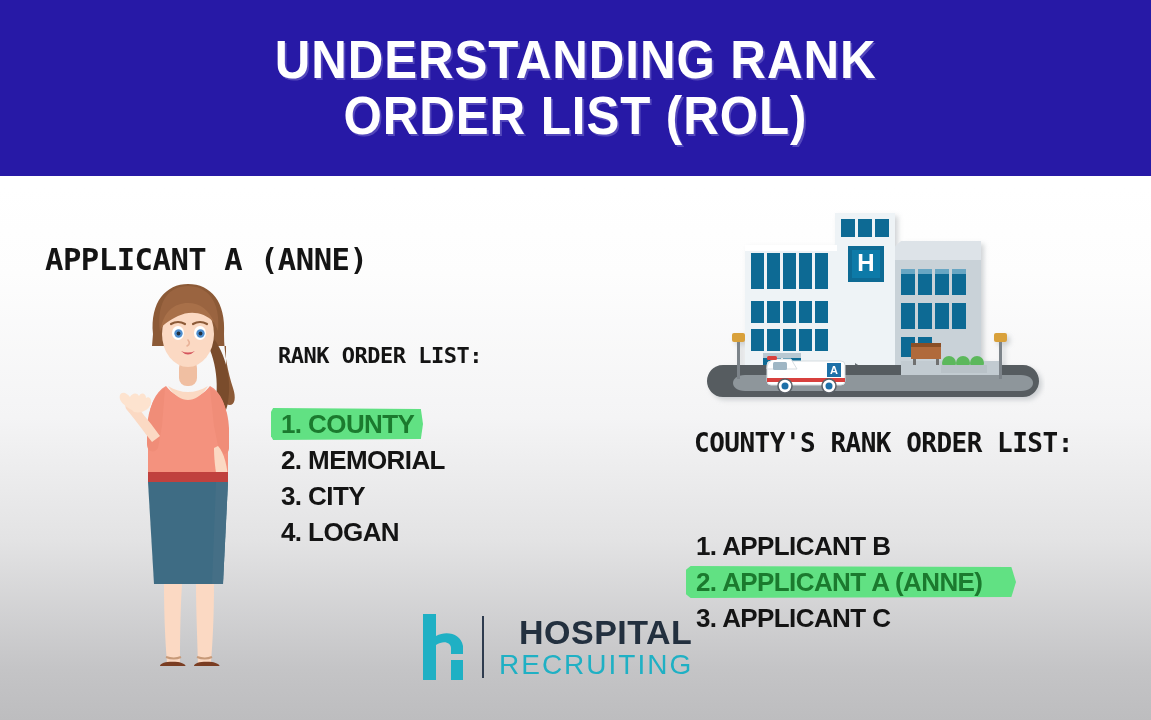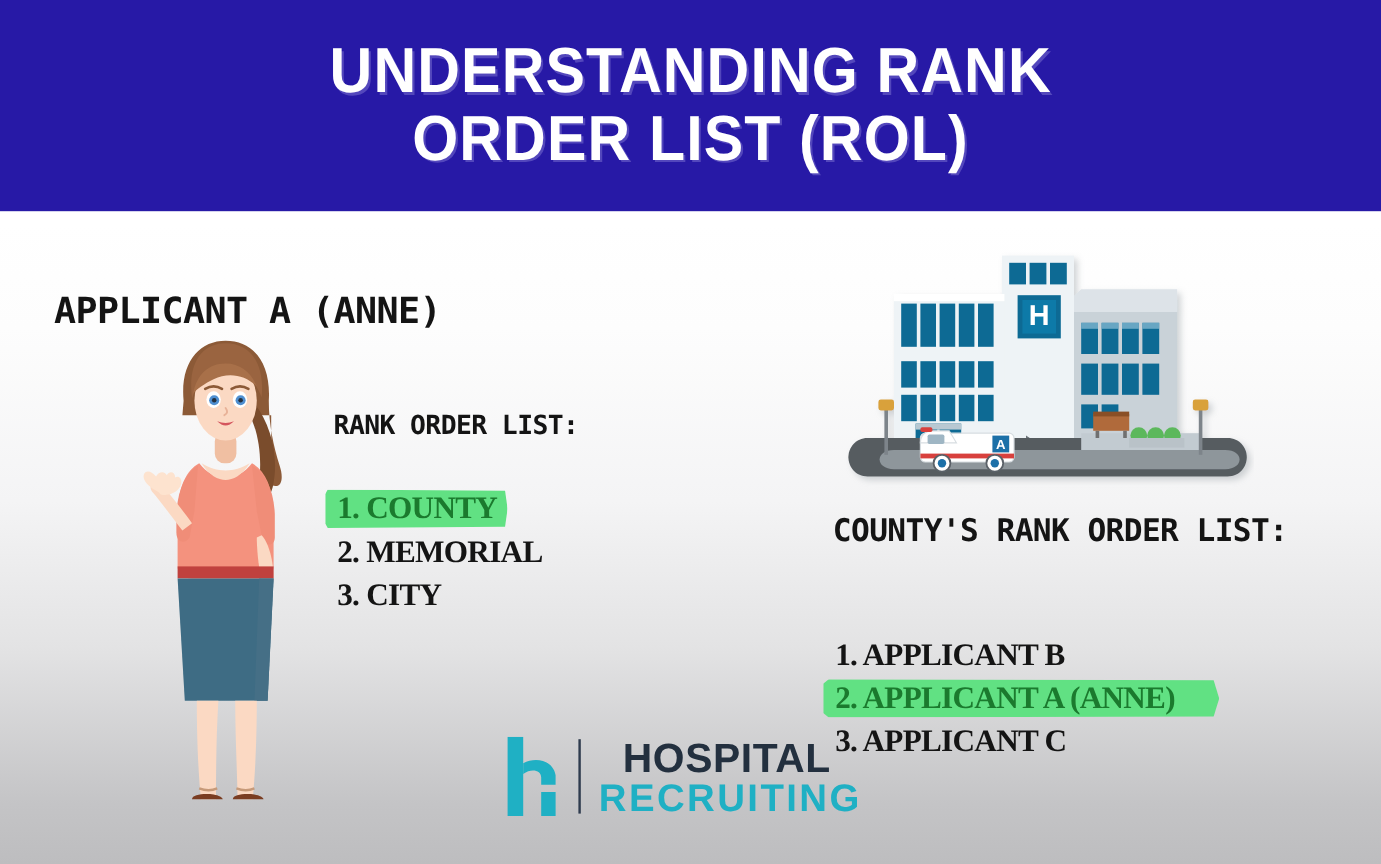--- a/index.html
+++ b/index.html
@@ -70,21 +70,21 @@
   }
   #right-rol-title {
     position:absolute; left:694px; top:428px;
     font-size:26px;
   }
   #right-list {
     position:absolute; left:692px; top:528px;
     width:400px;
   }
   .rank-item {
-    font-family:Liberation Serif, serif;
+    font-family:Liberation Sans, sans-serif;
     font-weight:bold;
     font-size:26px;
     line-height:34px;
     color:#141414;
     letter-spacing:-0.6px;
     white-space:nowrap;
     position:relative;
     display:block;
     padding:1px 0 1px 0;
   }
@@ -108,21 +108,21 @@
   .logo-mark { position:absolute; left:0; top:2px; width:48px; height:66px; }
   .logo-div { position:absolute; left:61px; top:4px; width:2px; height:62px; background:#2e3b4e; }
   .logo-txt { position:absolute; left:78px; top:2px; }
   .logo-hospital {
     font-family:"Liberation Sans", sans-serif;
     font-weight:bold; font-size:34px; line-height:36px;
     color:#23303f; letter-spacing:0.5px;margin-left:20px;
   }
   .logo-recruiting {
     font-family:"Liberation Sans", sans-serif;
-    font-weight:bold; font-size:32px; line-height:30px;
+    font-weight:normal; font-size:28px; line-height:30px;
     color:#1fb0c4; letter-spacing:2.0px;
   }
 </style>
 </head>
 <body>
 
 <div id="slide">
 
   <div id="header">
     <div class="head-line">UNDERSTANDING RANK</div>
@@ -206,20 +206,23 @@
   <div id="left-list">
     <div class="rank-item hl">
       <span class="hlbar" style="width:152px;"></span>
       <span class="txt">1. COUNTY</span>
     </div>
     <div class="rank-item">
       <span class="txt">2. MEMORIAL</span>
     </div>
     <div class="rank-item">
       <span class="txt">3. CITY</span>
+    </div>
+    <div class="rank-item">
+      <span class="txt">4. LOGAN</span>
     </div>
   </div>
 
   <div id="hospital">
     <svg viewBox="0 0 340 215" width="340" height="215" xmlns="http://www.w3.org/2000/svg">
       <defs>
         <filter id="sh" x="-20%" y="-20%" width="150%" height="150%">
           <feDropShadow dx="3" dy="3" stdDeviation="2.5" flood-color="#9aa0a6" flood-opacity="0.45"></feDropShadow>
         </filter>
       </defs>

